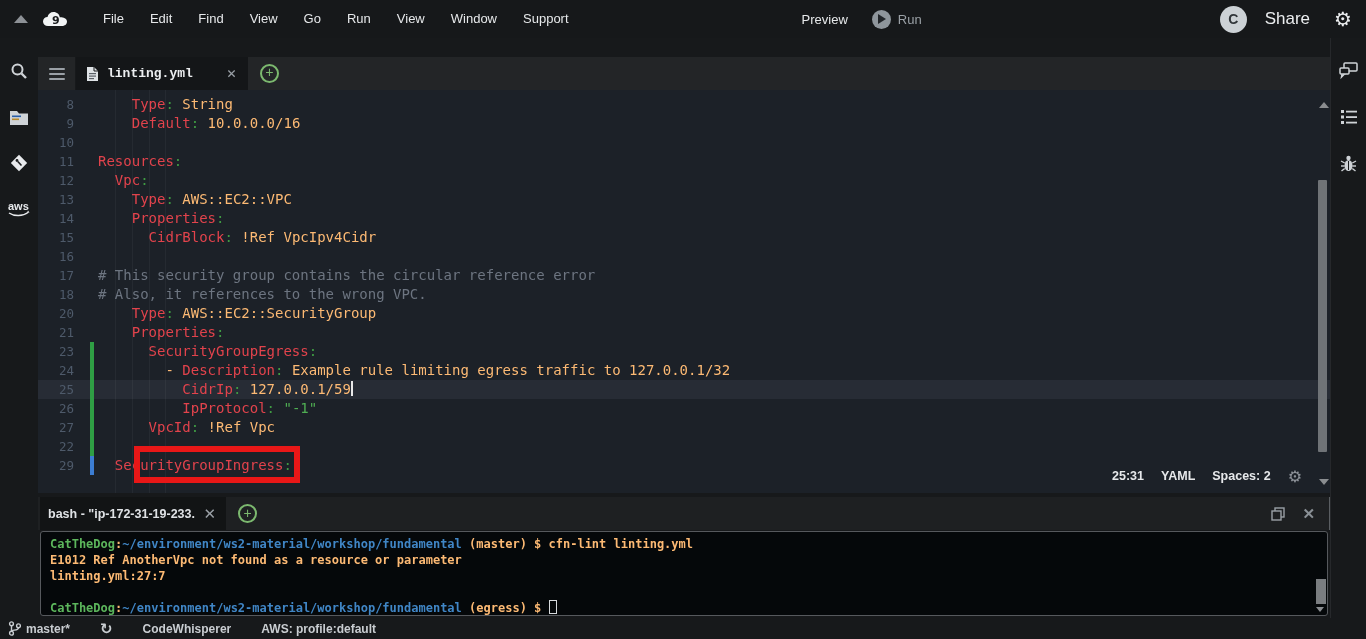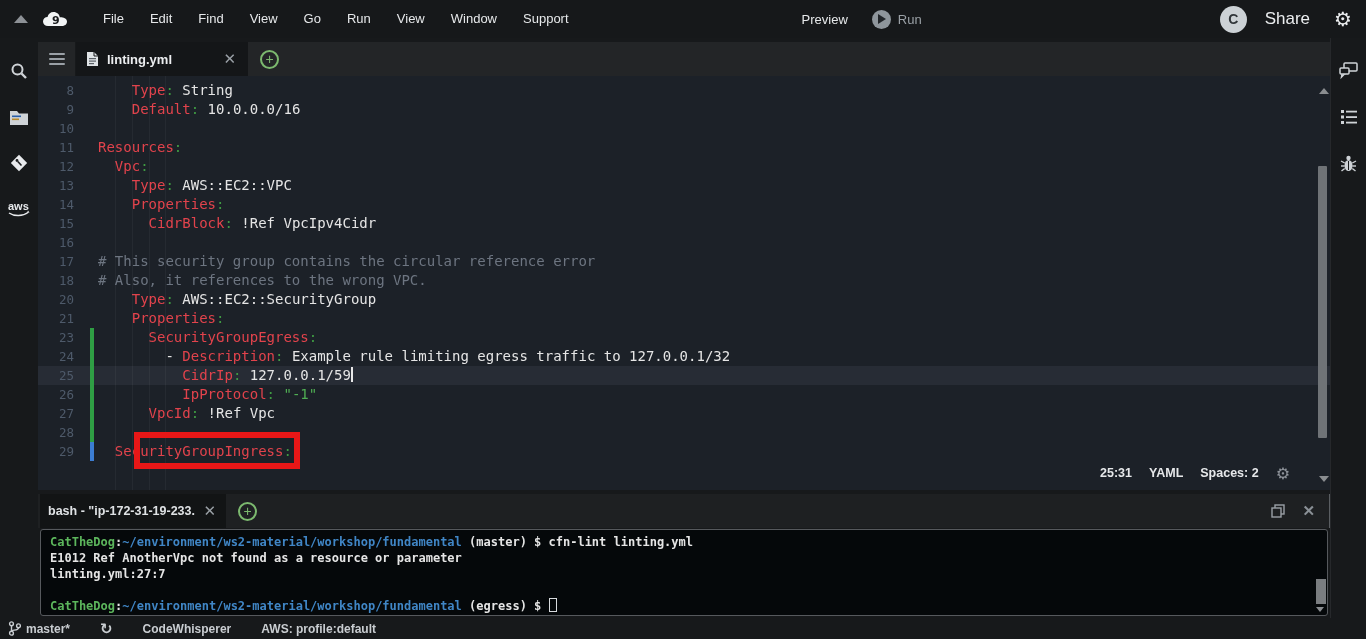--- a/index.html
+++ b/index.html
@@ -27,21 +27,21 @@
   
   .body-row { display:flex; height:580px; }
   .sidebar { width:38px; background:#17191b; display:flex; flex-direction:column; align-items:center; padding-top:10px; }
   .sidebar.right { width:36px; border-left:1px solid #26282b; }
   .side-btn { width:36px; height:46px; display:flex; align-items:center; justify-content:center; cursor:pointer; }
   .side-btn svg { display:block; }
 
   .main { flex:1; display:flex; flex-direction:column; background:#17191b; min-width:0; }
 
   
-  .tabstrip { height:34px; margin-top:4px; background:#232527; display:flex; align-items:stretch; }
+  .tabstrip { height:34px; margin-top:19px; background:#232527; display:flex; align-items:stretch;font-family:Liberation Mono, monospace; }
   .hamburger { width:38px; display:flex; align-items:center; justify-content:center; border-right:1px solid #17191b; cursor:pointer; }
   .hamburger .bars { width:16px; }
   .hamburger .bars div { height:2px; background:#9aa0a6; margin:3px 0; border-radius:1px; }
   .tab { width:172px; background:#141618; display:flex; align-items:center; padding:0 10px; gap:8px; cursor:pointer; }
   .tab-title { font-size:13px; font-weight:bold; color:#eceef0; white-space:nowrap; overflow:hidden; flex:1; }
   .tab-close { color:#9aa0a6; font-size:15px; cursor:pointer; padding:0 2px; }
   .plus-btn { width:19px; height:19px; border:2px solid #7cb96f; color:#7cb96f; border-radius:50%;
               font-size:14px; line-height:15px; text-align:center; margin:auto 0 auto 12px; cursor:pointer; }
 
   
@@ -50,30 +50,30 @@
   .code-scroll { padding-top:5px; }
   .code-row { display:flex; height:19px; white-space:pre; }
   .code-row.active { background:#272c35; }
   .ln { width:48px; padding-right:12px; text-align:right; color:#4e5a6a; font-size:12.5px; flex:none; }
   .git { width:4px; margin-left:4px; flex:none; }
   .git-add { background:#2f9e44; }
   .git-mod { background:#3c7dd2; }
   .code { padding-left:4px; flex:1; }
   .tk-key { color:#e2434c; }
   .tk-punct { color:#3f9b43; }
-  .tk-plain { color:#e5e5e5; }
+  .tk-plain { color:#fdba74; }
   .tk-comment { color:#6d7581; }
   .tk-string { color:#4fae53; }
   .caret { display:inline-block; width:2px; height:15px; background:#e8e8e8; vertical-align:-2px; }
   .guide { position:absolute; top:0; bottom:0; width:1px; background:rgba(255,255,255,0.045); pointer-events:none; }
 
   .annotation-rect { position:absolute; left:96px; top:356px; width:166px; height:37px;
                      border:6px solid #e81717; z-index:6; pointer-events:none; }
 
-  .editor-status { position:absolute; right:40px; bottom:7px; display:flex; align-items:center; gap:17px;
+  .editor-status { position:absolute; right:28px; bottom:7px; display:flex; align-items:center; gap:17px;
                    font-family:"Liberation Sans", sans-serif; font-size:12.5px; font-weight:bold; color:#e6e8ea; z-index:7; }
   .editor-status .gear-glyph { font-size:16px; color:#8d9299; margin:0; }
 
   .ed-scroll { position:absolute; top:0; right:1px; width:12px; height:100%; z-index:8; }
   .arrow-up { position:absolute; top:12px; left:2px; width:0; height:0; border-left:5px solid transparent;
               border-right:5px solid transparent; border-bottom:6px solid #8a8d90; }
   .arrow-down { position:absolute; bottom:8px; left:2px; width:0; height:0; border-left:5px solid transparent;
                 border-right:5px solid transparent; border-top:6px solid #8a8d90; }
   .ed-thumb { position:absolute; top:90px; left:1px; width:9px; height:272px; background:#6f7377; border-radius:1px; cursor:pointer; }
 
@@ -217,21 +217,21 @@
             <div class="code-row"><span class="ln">16</span><span class="git"></span><span class="code"></span></div>
             <div class="code-row"><span class="ln">17</span><span class="git"></span><span class="code"><span class="tk-comment"># This security group contains the circular reference error</span></span></div>
             <div class="code-row"><span class="ln">18</span><span class="git"></span><span class="code"><span class="tk-comment"># Also, it references to the wrong VPC.</span></span></div>
             <div class="code-row"><span class="ln">20</span><span class="git"></span><span class="code"><span class="tk-plain">    </span><span class="tk-key">Type</span><span class="tk-punct">:</span><span class="tk-plain"> AWS::EC2::SecurityGroup</span></span></div>
             <div class="code-row"><span class="ln">21</span><span class="git"></span><span class="code"><span class="tk-plain">    </span><span class="tk-key">Properties</span><span class="tk-punct">:</span></span></div>
             <div class="code-row"><span class="ln">23</span><span class="git git-add"></span><span class="code"><span class="tk-plain">      </span><span class="tk-key">SecurityGroupEgress</span><span class="tk-punct">:</span></span></div>
             <div class="code-row"><span class="ln">24</span><span class="git git-add"></span><span class="code"><span class="tk-plain">        - </span><span class="tk-key">Description</span><span class="tk-punct">:</span><span class="tk-plain"> Example rule limiting egress traffic to 127.0.0.1/32</span></span></div>
             <div class="code-row active"><span class="ln">25</span><span class="git git-add"></span><span class="code"><span class="tk-plain">          </span><span class="tk-key">CidrIp</span><span class="tk-punct">:</span><span class="tk-plain"> 127.0.0.1/59</span><span class="caret"></span></span></div>
             <div class="code-row"><span class="ln">26</span><span class="git git-add"></span><span class="code"><span class="tk-plain">          </span><span class="tk-key">IpProtocol</span><span class="tk-punct">:</span><span class="tk-plain"> </span><span class="tk-string">"-1"</span></span></div>
             <div class="code-row"><span class="ln">27</span><span class="git git-add"></span><span class="code"><span class="tk-plain">      </span><span class="tk-key">VpcId</span><span class="tk-punct">:</span><span class="tk-plain"> !Ref Vpc</span></span></div>
-            <div class="code-row"><span class="ln">28</span><span class="git git-add"></span><span class="code"></span></div>
+            <div class="code-row"><span class="ln">22</span><span class="git git-add"></span><span class="code"></span></div>
             <div class="code-row"><span class="ln">29</span><span class="git git-mod"></span><span class="code"><span class="tk-plain">  </span><span class="tk-key">SecurityGroupIngress</span><span class="tk-punct">:</span></span></div>
           </div>
 
         <div class="annotation-rect"></div>
 
         <div class="editor-status">
           <span>25:31</span>
           <span>YAML</span>
           <span>Spaces: 2</span>
           <span class="gear-glyph">⚙</span>

